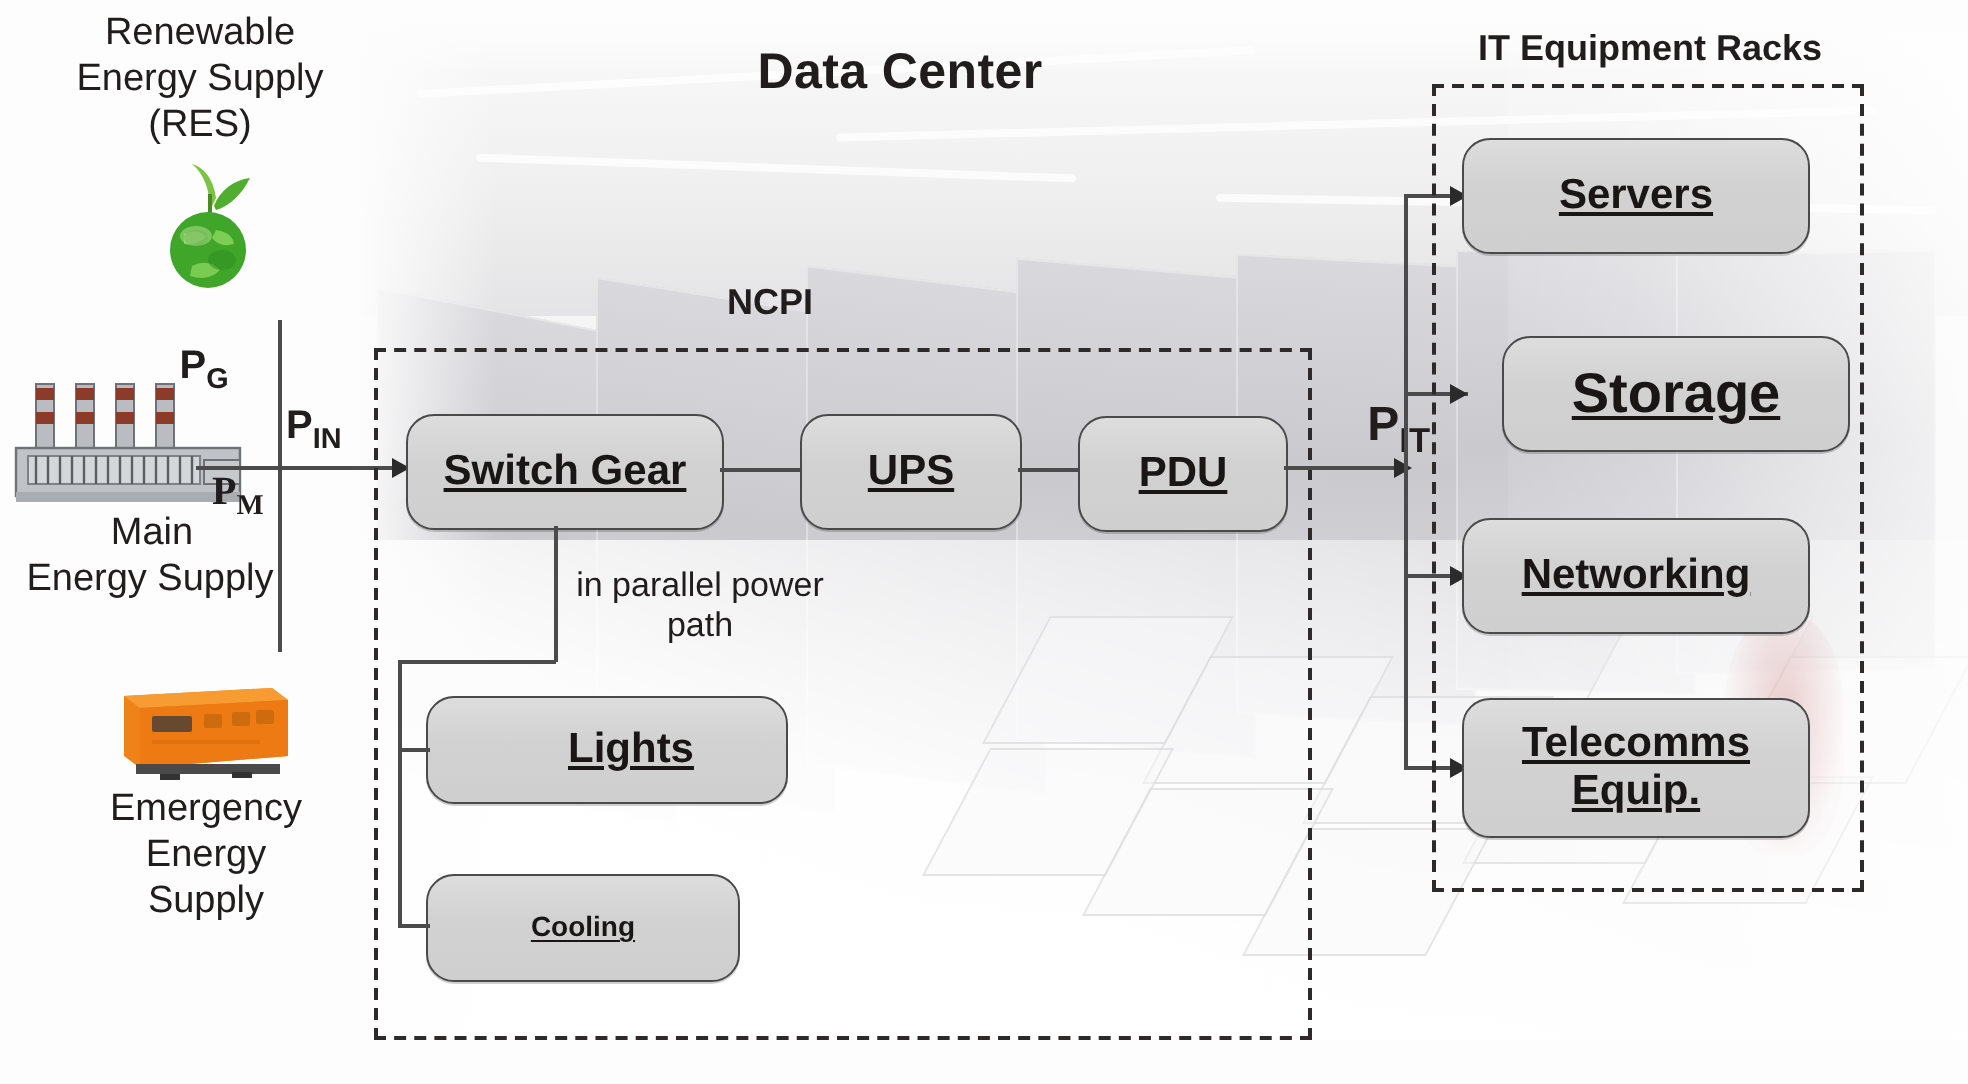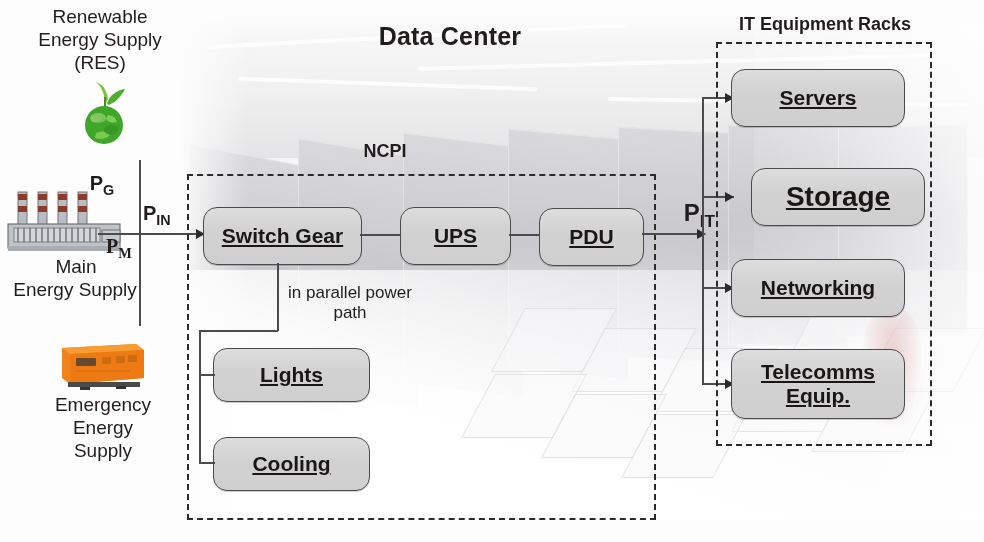--- a/index.html
+++ b/index.html
@@ -232,25 +232,25 @@
     <span>UPS</span>
   </div>
 
   <div class="box" style="left:539px;top:208px;width:103px;height:56px;font-size:21px;">
     <span>PDU</span>
   </div>
 
   <div class="ln lnh" style="left:360px;top:234px;width:40px;"></div>
   <div class="ln lnh" style="left:509px;top:234px;width:30px;"></div>
 
-  <div class="box" style="left:213px;top:348px;width:155px;height:52px;font-size:21px;">
+  <div class="box" style="left:213px;top:348px;width:155px;height:52px;font-size:21px;padding-left:24px;">
     <span>Lights</span>
   </div>
 
-  <div class="box" style="left:213px;top:437px;width:155px;height:52px;font-size:21px;align-items:center;">
+  <div class="box" style="left:213px;top:437px;width:155px;height:52px;font-size:14px;align-items:center;">
     <span>Cooling</span>
   </div>
 
   <div class="ln lnv" style="left:277px;top:263px;height:68px;"></div>
   <div class="ln lnh" style="left:199px;top:330px;width:79px;"></div>
   <div class="ln lnv" style="left:199px;top:330px;height:133px;"></div>
   <div class="ln lnh" style="left:199px;top:374px;width:16px;"></div>
   <div class="ln lnh" style="left:199px;top:462px;width:16px;"></div>
 
   <div class="ln lnh" style="left:642px;top:233px;width:62px;"></div>

